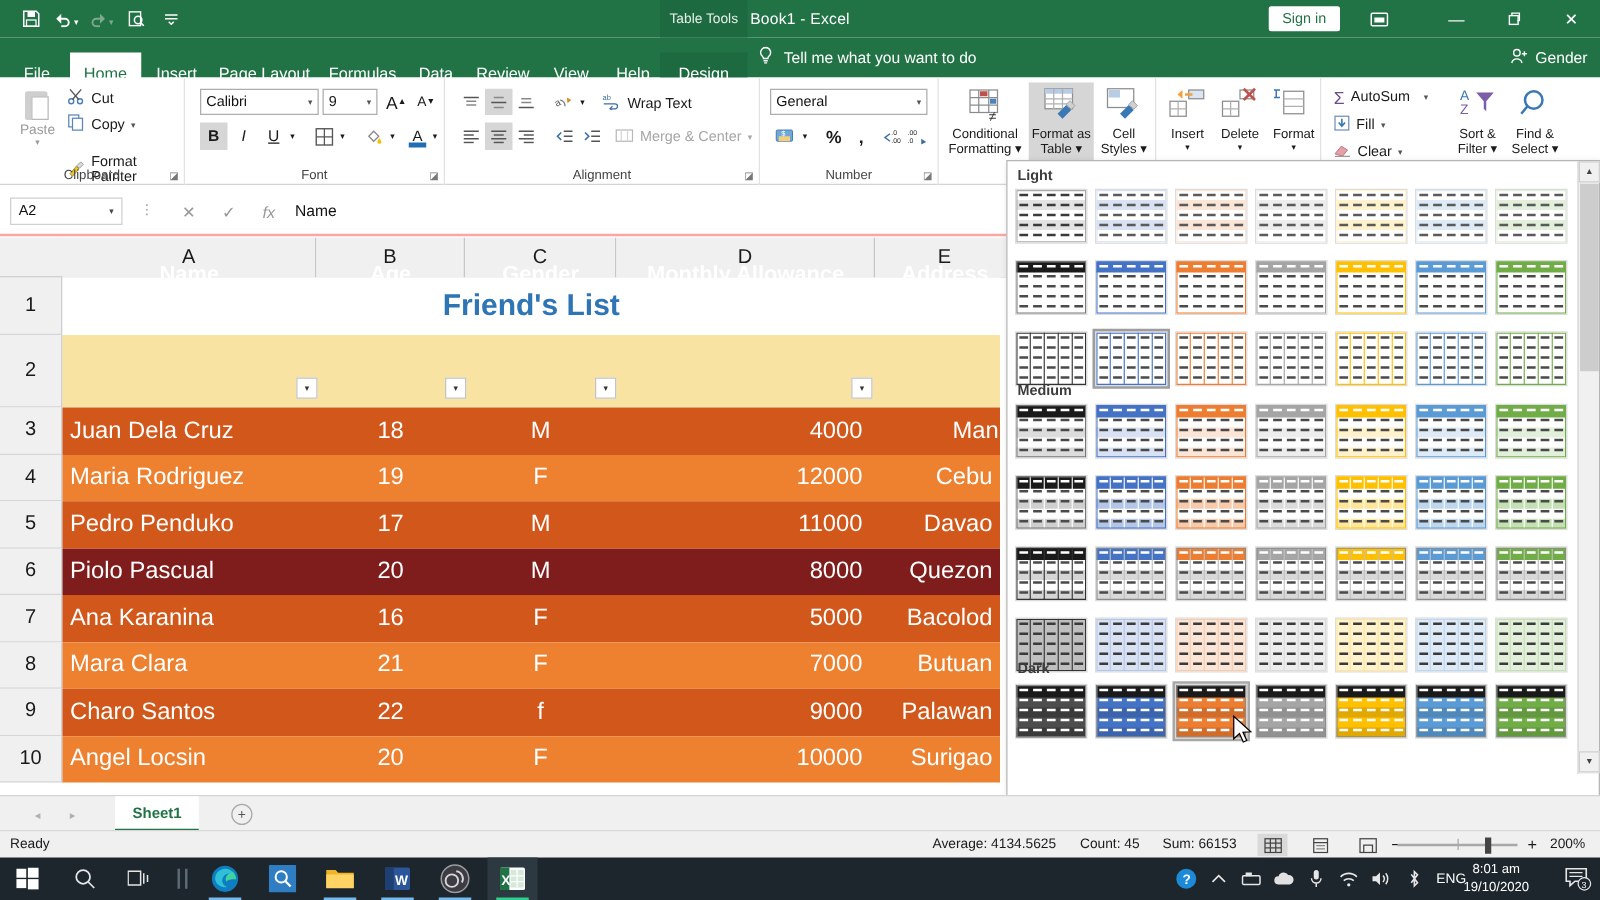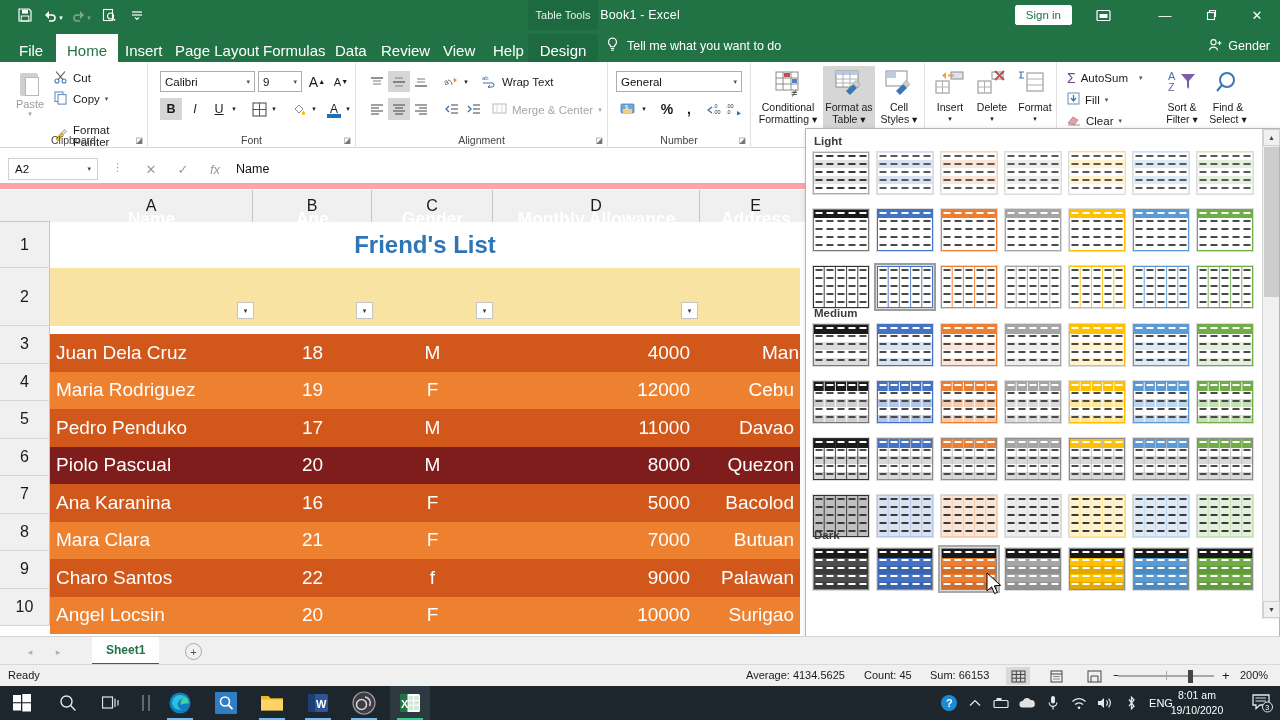--- a/index.html
+++ b/index.html
@@ -50,22 +50,22 @@
   .wbtn.min { right: 92px; }
   .wbtn.max { right: 46px; }
   .wbtn.close { right: 0px; }
 
   
   .tabbar {
     position: absolute; left: 0; top: 30px; width: 1280px; height: 32px;
     background: #217346;
   }
   .tab {
-    position: absolute; top: 4px; height: 32px; padding: 0 11px;
-    display: flex; align-items: center; font-size: 15px; color: #ffffff;
+    position: absolute; top: 12px; height: 32px; padding: 0 11px;
+    display: flex; align-items: center; font-size: 13px; color: #ffffff;
   }
   .tab.active { background: #ffffff; color: #217346; font-weight: normal; }
   .tab.design { background: #1e6a40; }
   .tellme {
     position: absolute; left: 606px; top: 0; height: 32px;
     display: flex; align-items: center; gap: 8px; font-size: 12.5px; color: #fff;
   }
   .share {
     position: absolute; right: 10px; top: 0; height: 32px;
     display: flex; align-items: center; gap: 5px; font-size: 12.5px; color: #fff;
@@ -117,21 +117,21 @@
     position: absolute; top: 4px; width: 52px; height: 66px;
     display: flex; flex-direction: column; align-items: center;
     font-size: 10.5px; line-height: 12px; color: #1a1a1a; text-align: center;
   }
   .bigbtn.sel { background: #d6d6d6; }
   .bigbtn .gi { width: 32px; height: 30px; margin: 3px 0 2px; position: relative; }
 
   
   .fbar {
     position: absolute; left: 0; top: 149px; width: 1096px; height: 40px;
-    background: #fff; border-bottom: 6px solid #fca5a5;
+    background: #fff; border-bottom: 2px solid #fca5a5;
   }
   .namebox {
     position: absolute; left: 8px; top: 9px; width: 90px; height: 22px;
     border: 1px solid #d0d0d0; background: #fff;
     display: flex; align-items: center; padding: 0 6px; font-size: 11.5px; color: #111;
   }
   .namebox .caret { margin-left: auto; font-size: 7px; color: #444; }
   .fb-sep { position: absolute; left: 112px; top: 12px; font-size: 11px; color: #9a9a9a; letter-spacing: 0; }
   .fb-ico { position: absolute; top: 10px; width: 22px; height: 20px; display: flex; align-items: center; justify-content: center; font-size: 13px; color: #9a9a9a; }
   .fb-input {
@@ -177,21 +177,21 @@
   .hdrcell {
     position: absolute; top: 0; height: 58px;
     display: flex; align-items: center; justify-content: center;
     font-size: 17.5px; font-weight: bold; color: #ffffff;
   }
   .filt {
     position: absolute; width: 17px; height: 17px; background: #ffffff;
     border: 1px solid #c4c4c4; display: flex; align-items: center; justify-content: center;
     font-size: 7px; color: #333;
   }
-  .datarow { position: absolute; left: 50px; width: 750px; height: 37.5px; margin-top: 8px; }
+  .datarow { position: absolute; left: 50px; width: 750px; height: 37.5px; }
   .dcell {
     position: absolute; top: 0; height: 37.5px; display: flex; align-items: center;
     font-size: 19px; color: #ffffff;
   }
 
   .vscroll {
     position: absolute; right: 0; top: 0; width: 16px; height: 446px; background: #f0f0f0;
   }
 
   

